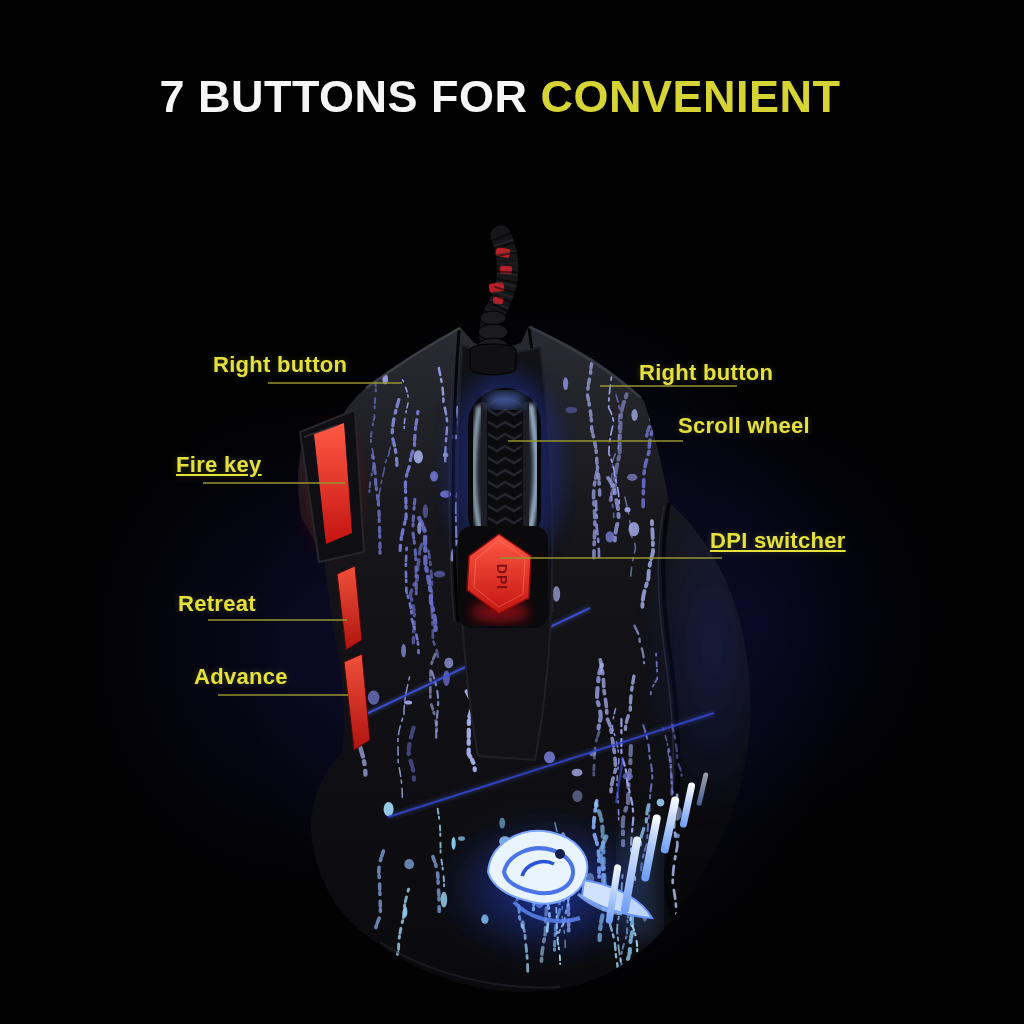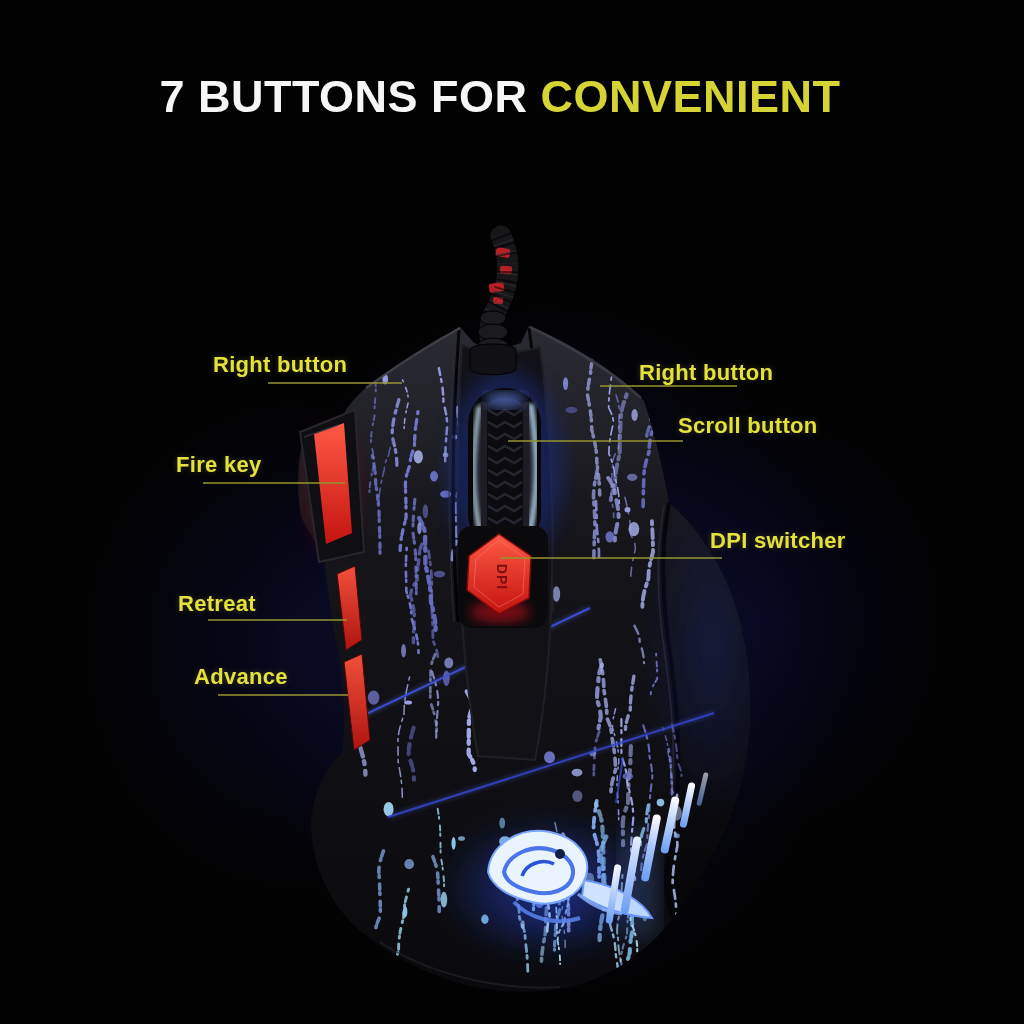--- a/index.html
+++ b/index.html
@@ -18,22 +18,22 @@
     color:#f6f6f6;font-weight:bold;font-size:45px;letter-spacing:.5px;line-height:57px;
   }
   .title .accent{color:#d6d335;margin-left:13px;}
   .callout-label{
     position:absolute;color:#e5e13b;font-size:22px;font-weight:bold;letter-spacing:.3px;
     white-space:nowrap;text-shadow:0 0 6px rgba(220,215,60,.25);
   }
   .cl-leftbtn{left:213px;top:352px;}
   .cl-rightbtn{left:639px;top:360px;}
   .cl-scroll{left:678px;top:413px;}
-  .cl-fire{left:176px;top:452px;}
-  .cl-dpi{left:710px;top:528px;}
+  .cl-fire{left:176px;top:452px;text-decoration:underline;}
+  .cl-dpi{left:710px;top:528px;text-decoration:underline;}
   .cl-advance{left:178px;top:591px;}
   .cl-retreat{left:194px;top:664px;}
   svg.art{position:absolute;left:0;top:0;}
 </style>
 </head>
 <body>
 
 <div class="stage">
 
   <div class="title">
@@ -326,19 +326,19 @@
       <line x1="508" y1="441" x2="683" y2="441"></line>
       <line x1="203" y1="483" x2="345" y2="483"></line>
       <line x1="500" y1="558" x2="722" y2="558"></line>
       <line x1="208" y1="620" x2="347" y2="620"></line>
       <line x1="218" y1="695" x2="348" y2="695"></line>
     </g>
   </svg>
 
   <div class="callout-label cl-leftbtn">Right button</div>
   <div class="callout-label cl-rightbtn">Right button</div>
-  <div class="callout-label cl-scroll">Scroll button</div>
+  <div class="callout-label cl-scroll">Scroll wheel</div>
   <div class="callout-label cl-fire">Fire key</div>
   <div class="callout-label cl-dpi">DPI switcher</div>
   <div class="callout-label cl-advance">Retreat</div>
   <div class="callout-label cl-retreat">Advance</div>
 
 </div>
 
 </body></html>

